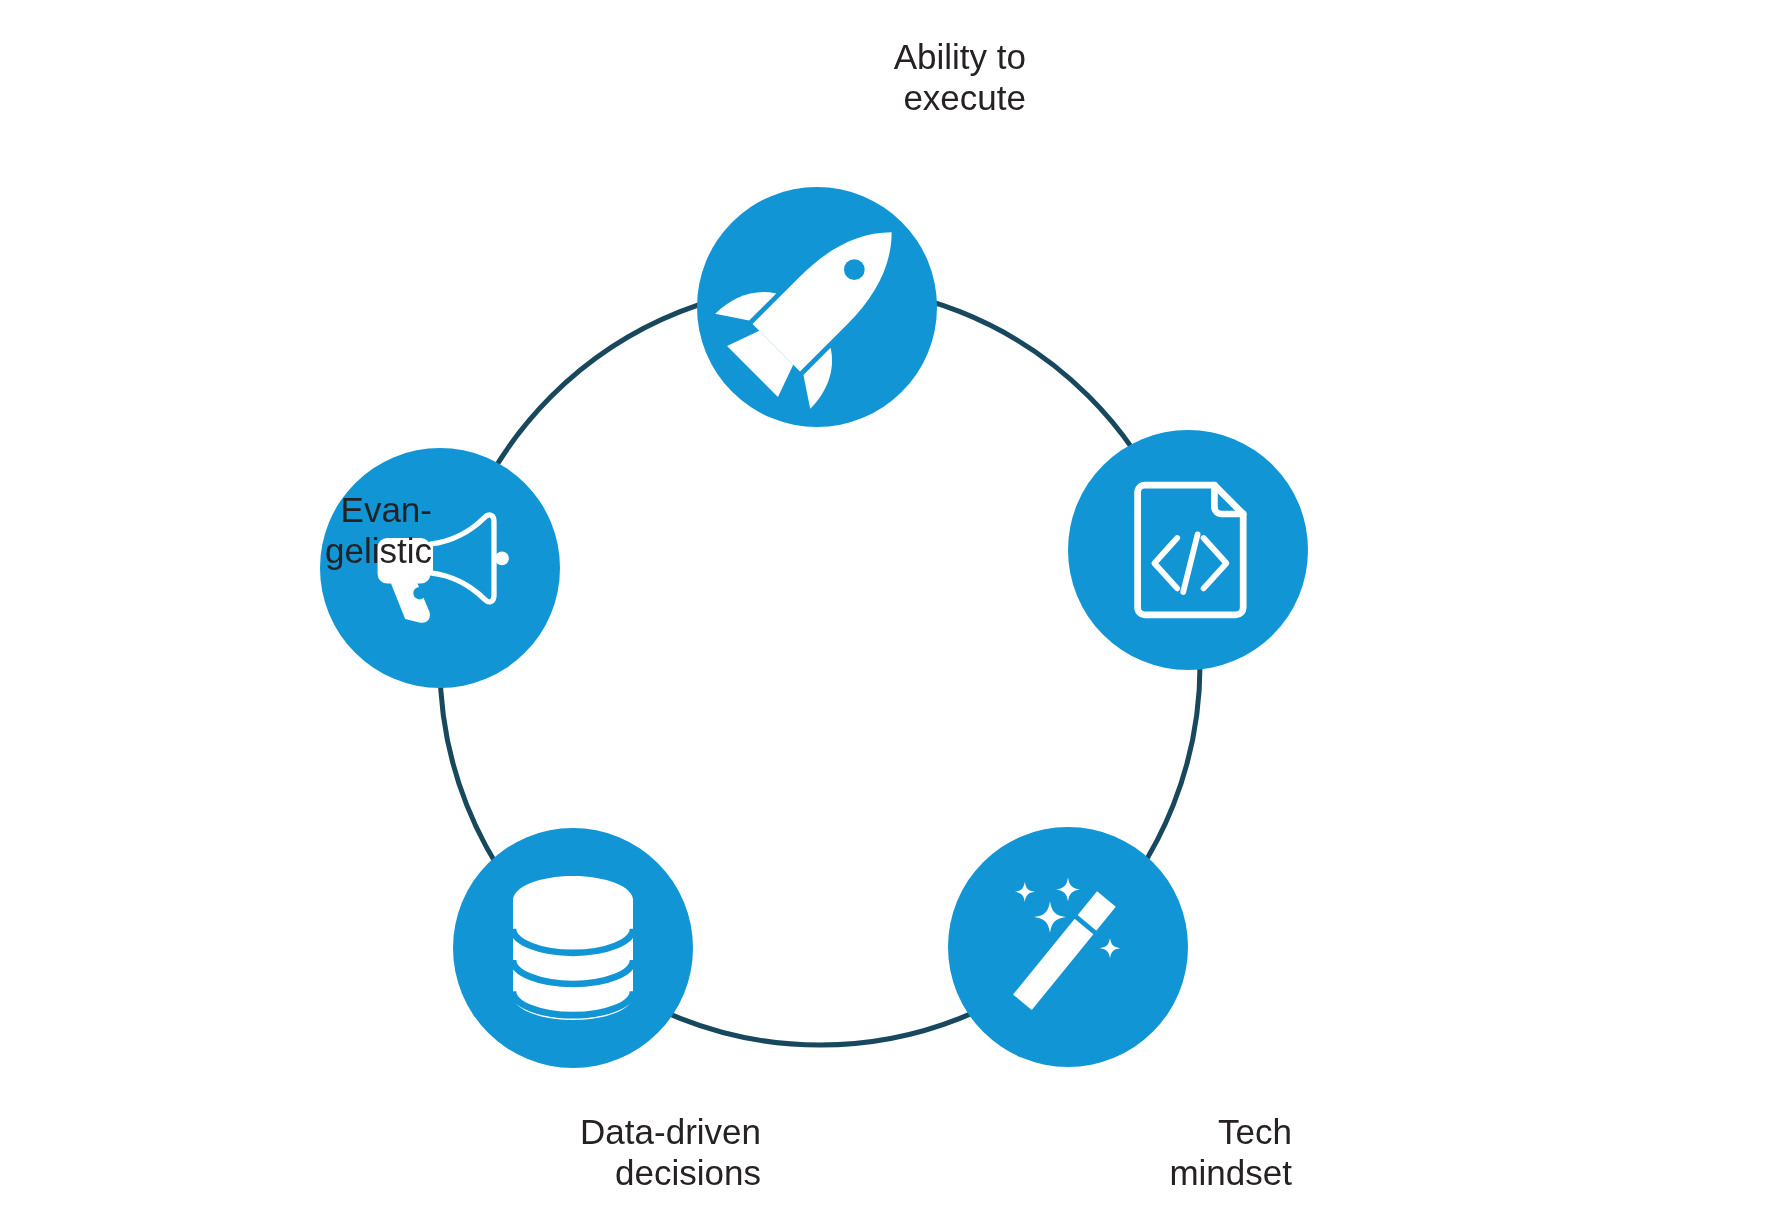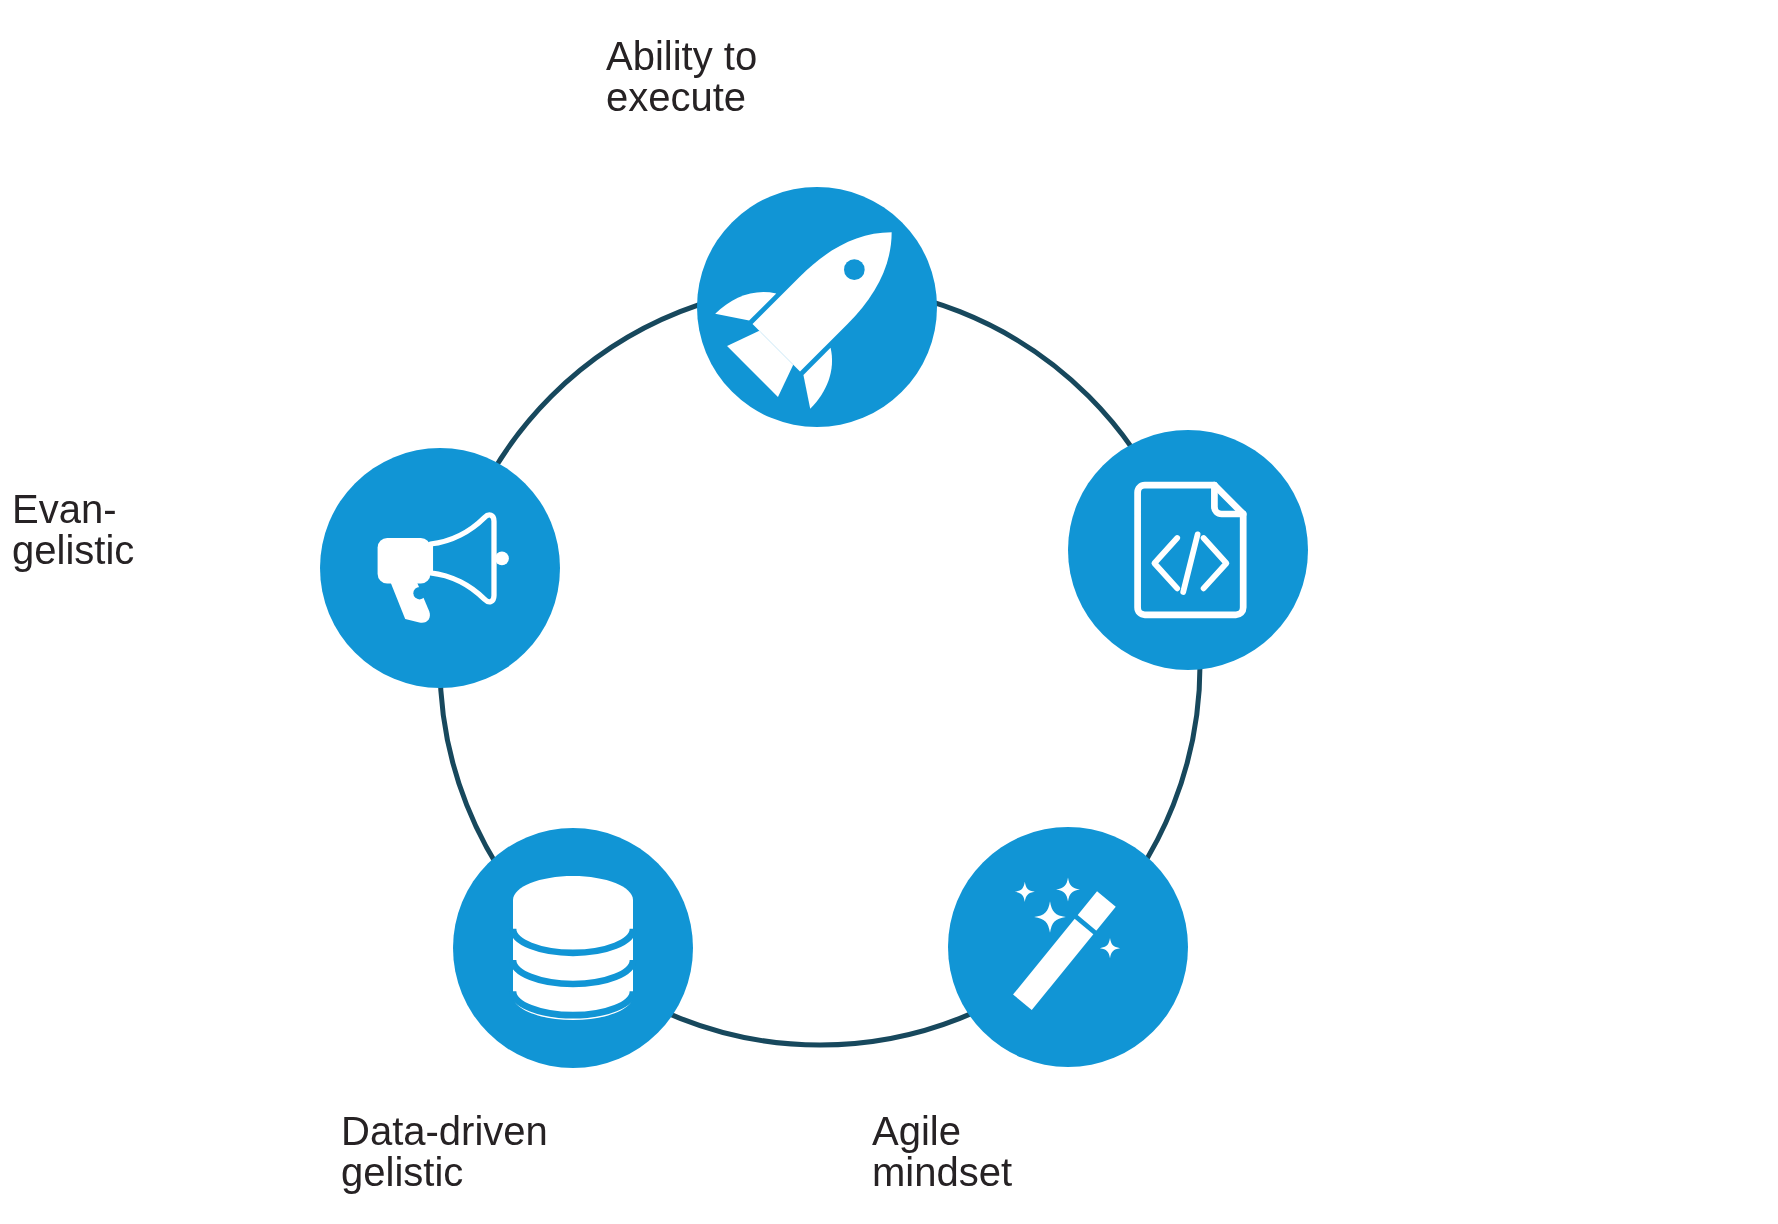--- a/index.html
+++ b/index.html
@@ -19,22 +19,22 @@
   }
   .ring-svg{position:absolute;left:0;top:0;z-index:0;}
   .node{
     position:absolute;width:240px;height:240px;border-radius:50%;
     background:var(--node-fill);z-index:1;
   }
   .node svg{position:absolute;left:0;top:0;width:100%;height:100%;}
   .node-label{
     position:absolute;z-index:2;width:420px;
     transform:translateX(-50%);
-    text-align:left;white-space:pre-line;
-    font-size:40px;line-height:41px;color:var(--text);
+    text-align:right;white-space:pre-line;
+    font-size:35px;line-height:41px;color:var(--text);
     letter-spacing:0px;
   }
   
   .ic-f{fill:var(--icon);stroke:none;}
   .ic-s{stroke:var(--icon);fill:none;}
   .ic-bf{fill:var(--node-fill);stroke:none;}
   .ic-bs{stroke:var(--node-fill);fill:none;}
 </style>
 </head>
 <body>
@@ -106,18 +106,18 @@
   </div>
 
   <div class="node-label" style="left:816px;top:36px;">Ability to
 execute</div>
 
   <div class="node-label" style="left:222px;top:489px;">Evan-
 gelistic</div>
 
 
   <div class="node-label" style="left:551px;top:1111px;">Data-driven
-gelistic</div>
+decisions</div>
 
-  <div class="node-label" style="left:1082px;top:1111px;">Agile
+  <div class="node-label" style="left:1082px;top:1111px;">Tech
 mindset</div>
 
 </div>
 
 </body></html>

